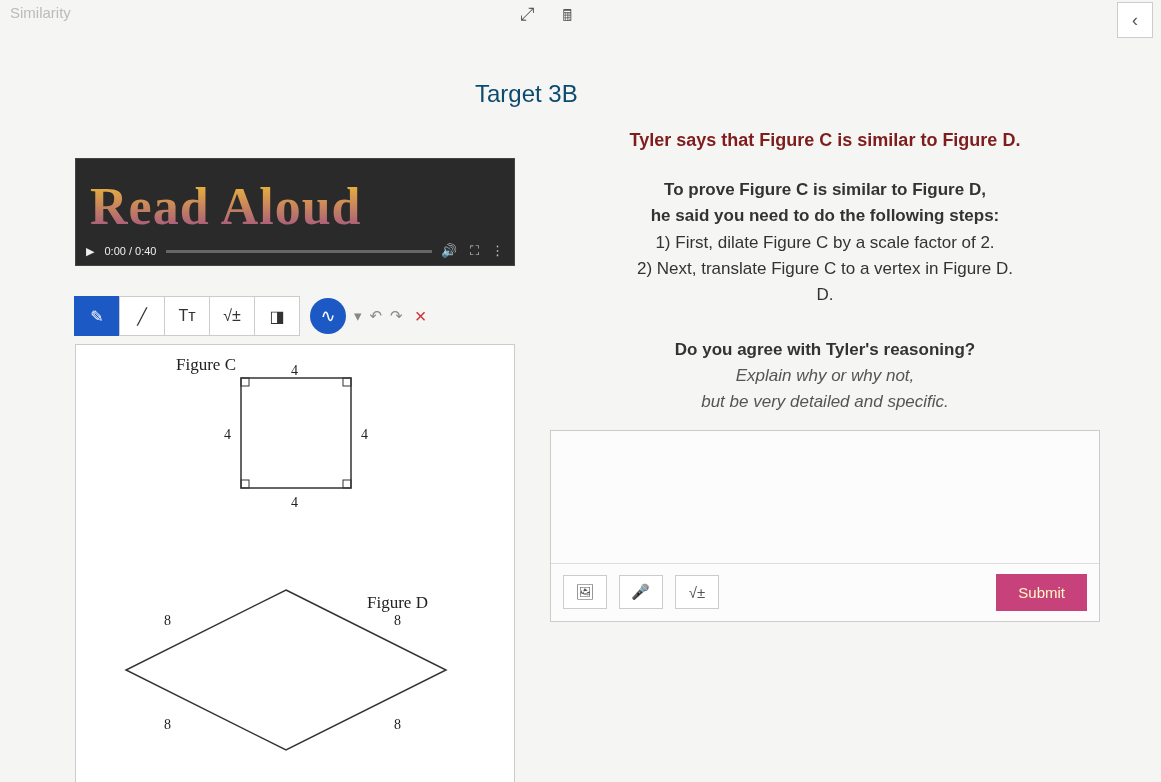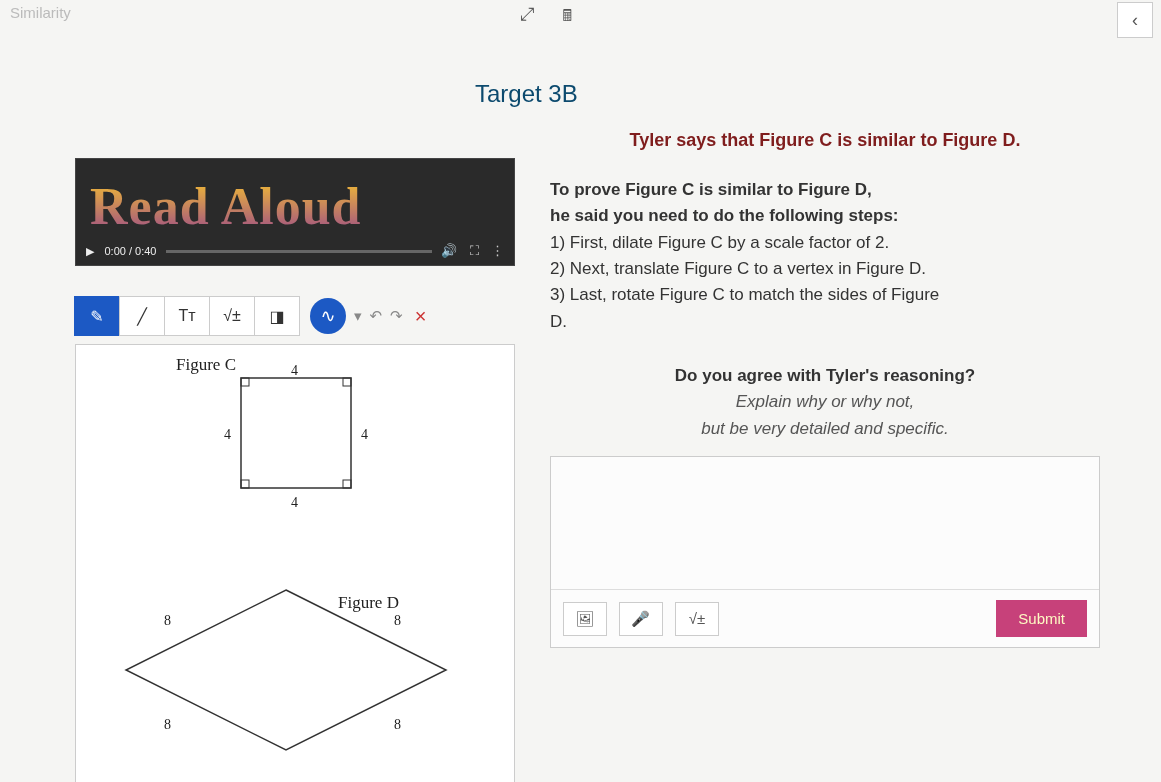--- a/index.html
+++ b/index.html
@@ -174,21 +174,21 @@
     width: 550px;
   }
   .claim {
     text-align: center;
     color: #7f1d1d;
     font-weight: bold;
     font-size: 18px;
     margin-bottom: 26px;
   }
   .prove {
-    text-align: left;
+    text-align: center;
     font-size: 17px;
     line-height: 1.55;
     color: #333;
   }
   .prove .bold { font-weight: bold; }
   .question {
     text-align: center;
     margin-top: 28px;
     font-size: 17px;
     line-height: 1.55;
@@ -305,40 +305,39 @@
         <rect x="5" y="5" width="8" height="8" fill="none" stroke="#333" stroke-width="1"></rect>
         <rect x="107" y="5" width="8" height="8" fill="none" stroke="#333" stroke-width="1"></rect>
         <rect x="5" y="107" width="8" height="8" fill="none" stroke="#333" stroke-width="1"></rect>
         <rect x="107" y="107" width="8" height="8" fill="none" stroke="#333" stroke-width="1"></rect>
       </svg>
       <span class="dim" style="top:18px; left:215px;">4</span>
       <span class="dim" style="top:82px; left:148px;">4</span>
       <span class="dim" style="top:82px; left:285px;">4</span>
       <span class="dim" style="top:150px; left:215px;">4</span>
 
-      <div class="fig-label" style="top:248px; left:262px;">Figure D</div>
+      <div class="fig-label" style="top:248px; left:291px;">Figure D</div>
       <svg style="position:absolute; top:235px; left:40px;" width="340" height="180">
         <polygon points="170,10 330,90 170,170 10,90" fill="none" stroke="#333" stroke-width="1.5"></polygon>
       </svg>
       <span class="dim" style="top:268px; left:88px;">8</span>
       <span class="dim" style="top:268px; left:318px;">8</span>
       <span class="dim" style="top:372px; left:88px;">8</span>
       <span class="dim" style="top:372px; left:318px;">8</span>
     </div>
   </div>
 
   <div class="right-col">
     <div class="claim">Tyler says that Figure C is similar to Figure D.</div>
 
     <div class="prove">
       <div class="bold">To prove Figure C is similar to Figure D,</div>
       <div class="bold">he said you need to do the following steps:</div>
       <div>1) First, dilate Figure C by a scale factor of 2.</div>
       <div>2) Next, translate Figure C to a vertex in Figure D.</div>
-      <div>3) Last, rotate Figure C to match the sides of Figure</div>
       <div>D.</div>
     </div>
 
     <div class="question">
       <div class="b">Do you agree with Tyler's reasoning?</div>
       <div class="i">Explain why or why not,</div>
       <div>
         <span class="i">but </span><span class="u">be very detailed and specific.</span>
       </div>
     </div>

